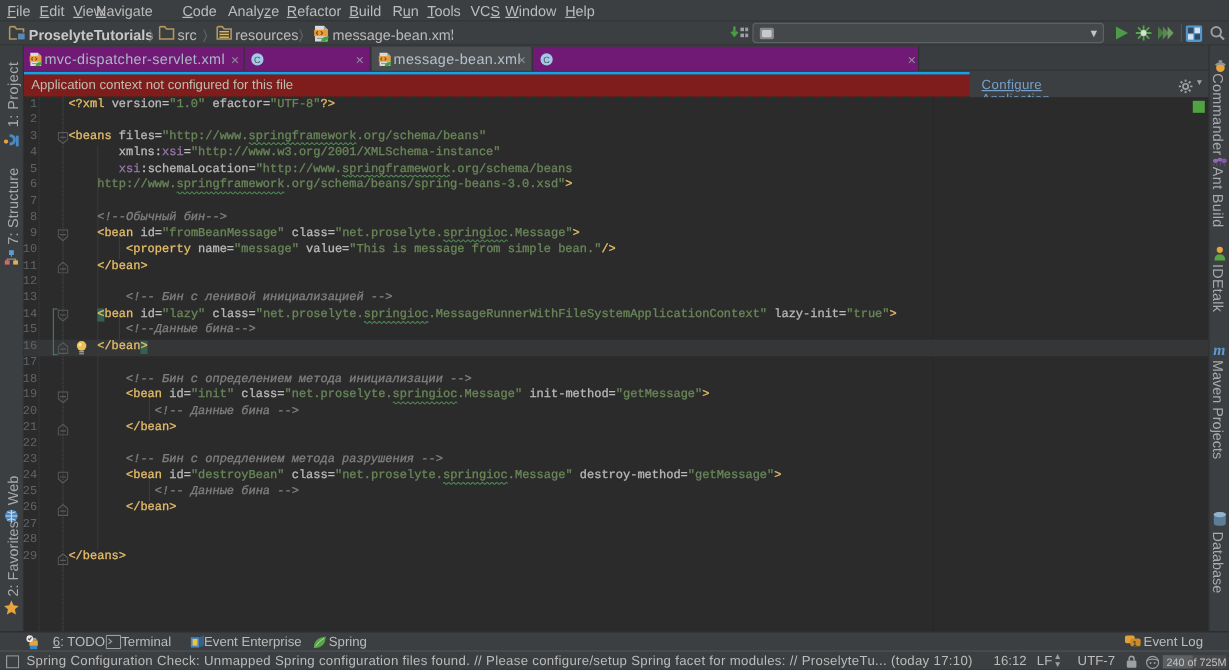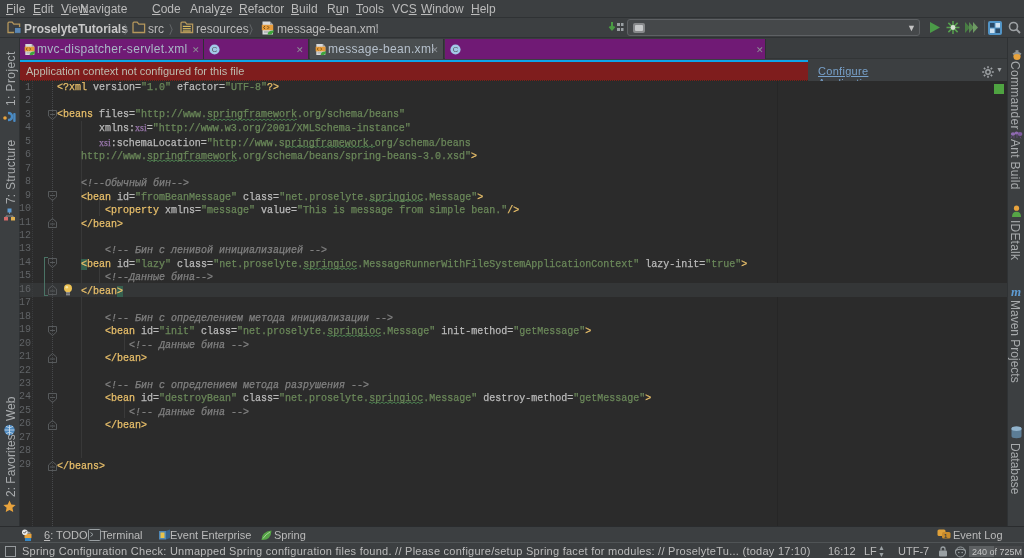--- a/index.html
+++ b/index.html
@@ -22,21 +22,21 @@
   .vlabR { position:absolute; transform:rotate(90deg); transform-origin:0 0; font-size:12px; color:#a8abad; white-space:nowrap; }
   
   #editor { left:20px; top:81px; width:987px; height:445px; background:#2b2b2b; }
   #caretline { left:0px; top:201.9px; width:987px; height:14px; background:#343637; }
   #gutter { left:0; top:0; width:24px; height:445px; color:#606366; font:10px/13.46px "Liberation Mono", monospace; text-align:right; white-space:pre; }
   pre.code { position:absolute; left:37px; top:0; font:10px/13.46px "Liberation Mono", monospace; color:#a9b7c6; -webkit-text-stroke:0.25px currentColor; }
   pre.code span.t { color:#e8bf6a;font-family:Liberation Mono, monospace; }
   pre.code span.a { color:#bababa; }
   pre.code span.s { color:#6a8759; }
   pre.code span.c { color:#808080; font-style:italic; }
-  pre.code span.p { color:#9876aa;font-family:Liberation Serif, serif; }
+  pre.code span.p { color:#9876aa; }
   .squig { position:absolute; height:4px; overflow:hidden; }
   .squig svg { position:absolute; left:0; top:0; }
   pre.code span.hl { background:#35604f; }
   
   #btoolbar { left:0; top:526px; width:1024px; height:16px; background:#3c3f41; border-top:1px solid #2a2c2e; color:#bbbbbb; font-size:11px; }
   #statusbar { left:0; top:542px; width:1024px; height:16px; background:#3c3f41; border-top:1px solid #505456; color:#bbbbbb; font-size:11px; }
 </style>
 </head>
 <body>
 <div id="menubar" class="abs">
@@ -368,21 +368,21 @@
   </svg>
   <pre class="code">​<span class="t">&lt;?xml</span> <span class="a">version=</span><span class="s">"1.0"</span> <span class="a">efactor=</span><span class="s">"UTF-8"</span><span class="t">?&gt;</span>
 
 <span class="t">&lt;beans</span> <span class="a">files=</span><span class="s">"http://www.<span>springframework</span>.org/schema/beans"</span>
        <span class="a">xmlns:</span><span class="p">xsi</span><span class="a">=</span><span class="s">"http://www.w3.org/2001/XMLSchema-instance"</span>
        <span class="p">xsi</span><span class="a">:schemaLocation=</span><span class="s">"http://www.<span>springframework</span>.org/schema/beans</span>
     <span class="s">http://www.<span>springframework</span>.org/schema/beans/spring-beans-3.0.xsd"</span><span class="t">&gt;</span>
 
     <span class="c">&lt;!--Обычный бин--&gt;</span>
     <span class="t">&lt;bean</span> <span class="a">id=</span><span class="s">"fromBeanMessage"</span> <span class="a">class=</span><span class="s">"net.proselyte.<span>springioc</span>.Message"</span><span class="t">&gt;</span>
-        <span class="t">&lt;property</span> <span class="a">xmlns=</span><span class="s">"message"</span> <span class="a">value=</span><span class="s">"This is message from simple bean."</span><span class="t">/&gt;</span>
+        <span class="t">&lt;property</span> <span class="a">name=</span><span class="s">"message"</span> <span class="a">value=</span><span class="s">"This is message from simple bean."</span><span class="t">/&gt;</span>
     <span class="t">&lt;/bean&gt;</span>
 
         <span class="c">&lt;!-- Бин с ленивой инициализацией --&gt;</span>
     <span class="t"><span class="hl">&lt;</span>bean</span> <span class="a">id=</span><span class="s">"lazy"</span> <span class="a">class=</span><span class="s">"net.proselyte.<span>springioc</span>.MessageRunnerWithFileSystemApplicationContext"</span> <span class="a">lazy-init=</span><span class="s">"true"</span><span class="t">&gt;</span>
         <span class="c">&lt;!--Данные бина--&gt;</span>
     <span class="t">&lt;/bean<span class="hl">&gt;</span></span>
 
         <span class="c">&lt;!-- Бин с определением метода инициализации --&gt;</span>
         <span class="t">&lt;bean</span> <span class="a">id=</span><span class="s">"init"</span> <span class="a">class=</span><span class="s">"net.proselyte.<span>springioc</span>.Message"</span> <span class="a">init-method=</span><span class="s">"getMessage"</span><span class="t">&gt;</span>
             <span class="c">&lt;!-- Данные бина --&gt;</span>

